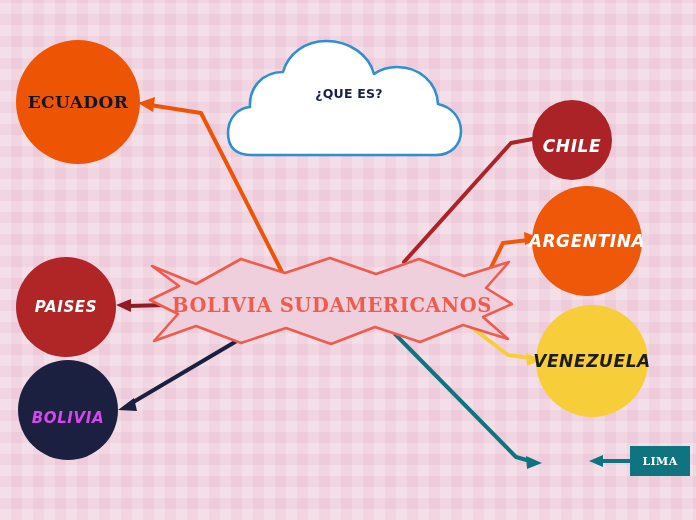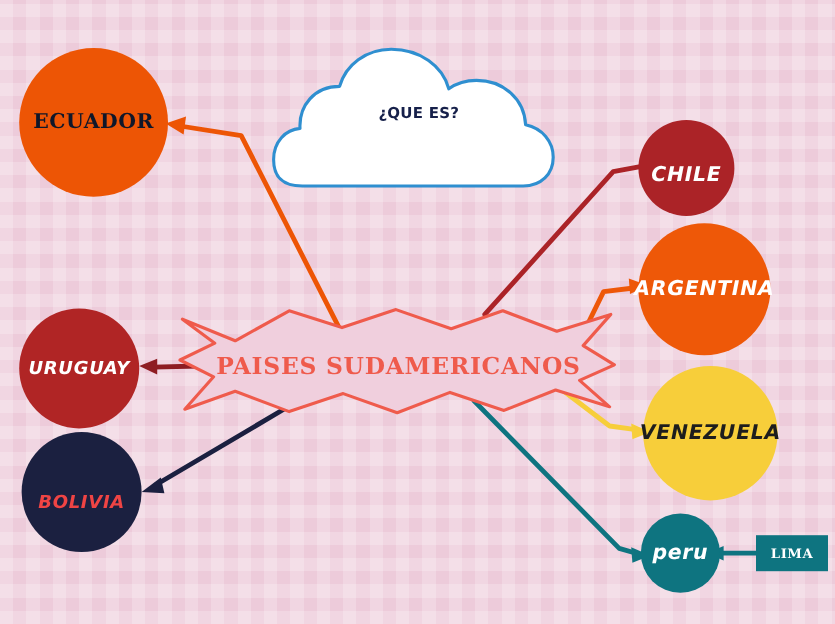--- a/index.html
+++ b/index.html
@@ -65,21 +65,21 @@
     font-weight: 700;
     font-style: normal;
     font-size: 17px;
     letter-spacing: 0.4px;
     color: #0f172a;
   }
   .label-chile     { font-size: 17px; color: #ffffff; margin-top: 12px; }
   .label-argentina { font-size: 17px; color: #ffffff; }
   .label-venezuela { font-size: 17px; color: #1d1d1d; }
   .label-uruguay   { font-size: 15px; color: #ffffff; }
-  .label-bolivia   { font-size: 15px; color: #ef4444; margin-top: 16px; }
+  .label-bolivia   { font-size: 15px; color: #d946ef; margin-top: 16px; }
   .label-peru      { font-size: 17px; color: #ffffff; text-transform: none; }
 
   .center-star {
     position: absolute;
     left: 140px;
     top: 248px;
     width: 384px;
     height: 114px;
     display: flex;
     align-items: center;
@@ -222,52 +222,49 @@
                L 196,326
                L 154,341
                L 178,314
                L 150,300
                L 179,286
                Z" fill="#f0cfdd" stroke="#ef5b4c" stroke-width="2.6" stroke-linejoin="round"></path>
     </g>
   </svg>
 
   <div class="center-star">
-    <span class="center-label">PAISES SUDAMERICANOS</span>
+    <span class="center-label">BOLIVIA SUDAMERICANOS</span>
   </div>
 
   <div class="cloud">
     <span class="cloud-label">¿QUE ES?</span>
   </div>
 
   <div class="node" style="left:16px; top:40px; width:124px; height:124px; background:#ed5505;">
     <span class="node-label label-ecuador">ECUADOR</span>
   </div>
 
   <div class="node" style="left:16px; top:257px; width:100px; height:100px; background:#b02525;">
-    <span class="node-label label-uruguay">URUGUAY</span>
+    <span class="node-label label-uruguay">PAISES</span>
   </div>
 
   <div class="node" style="left:18px; top:360px; width:100px; height:100px; background:#1b2040;">
     <span class="node-label label-bolivia">BOLIVIA</span>
   </div>
 
   <div class="node" style="left:532px; top:100px; width:80px; height:80px; background:#ab2327;">
     <span class="node-label label-chile">CHILE</span>
   </div>
 
   <div class="node" style="left:536px; top:305px; width:112px; height:112px; background:#f7ce3a;">
     <span class="node-label label-venezuela">VENEZUELA</span>
   </div>
 
   <div class="node" style="left:532px; top:186px; width:110px; height:110px; background:#ee5808;">
     <span class="node-label label-argentina">ARGENTINA</span>
   </div>
 
-  <div class="node" style="left:534px; top:428px; width:66px; height:66px; background:#0e7480;">
-    <span class="node-label label-peru">peru</span>
-  </div>
 
   <div class="leaf-box" style="left:630px; top:446px; width:60px; height:30px; background:#0e7480;">
     <span class="leaf-label">LIMA</span>
   </div>
 
 </div>
 
 </body></html>

